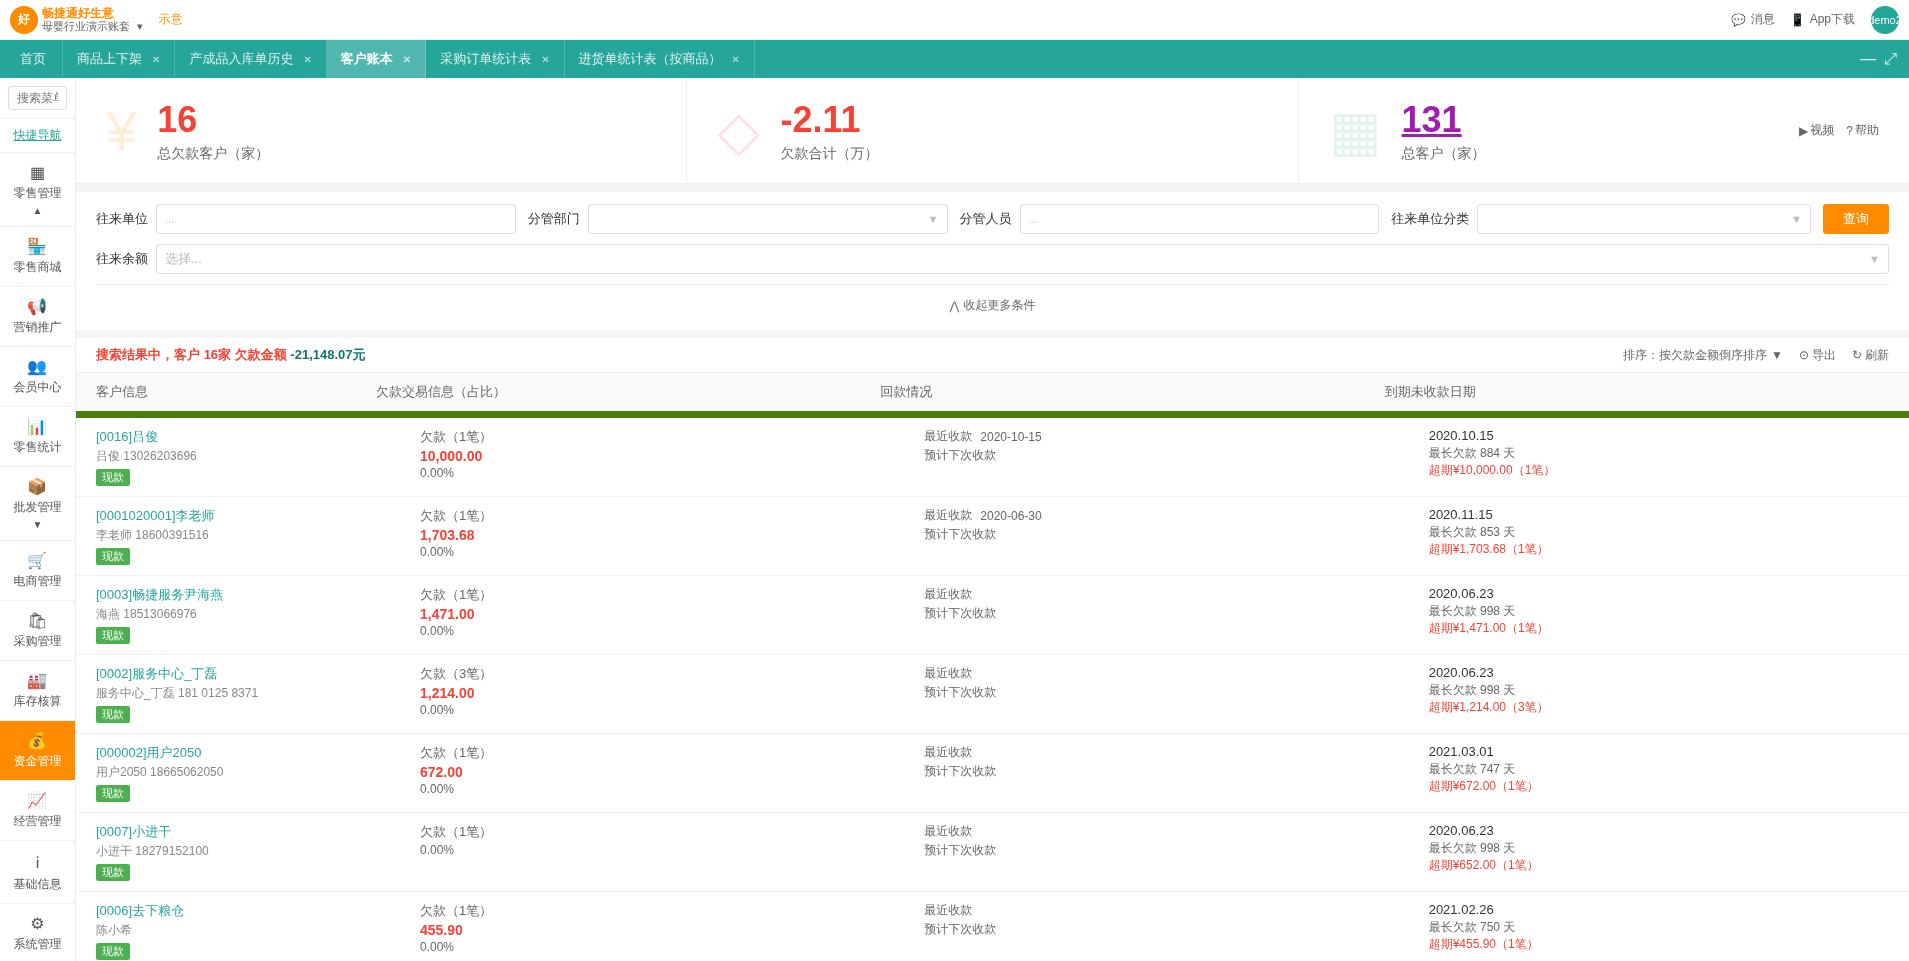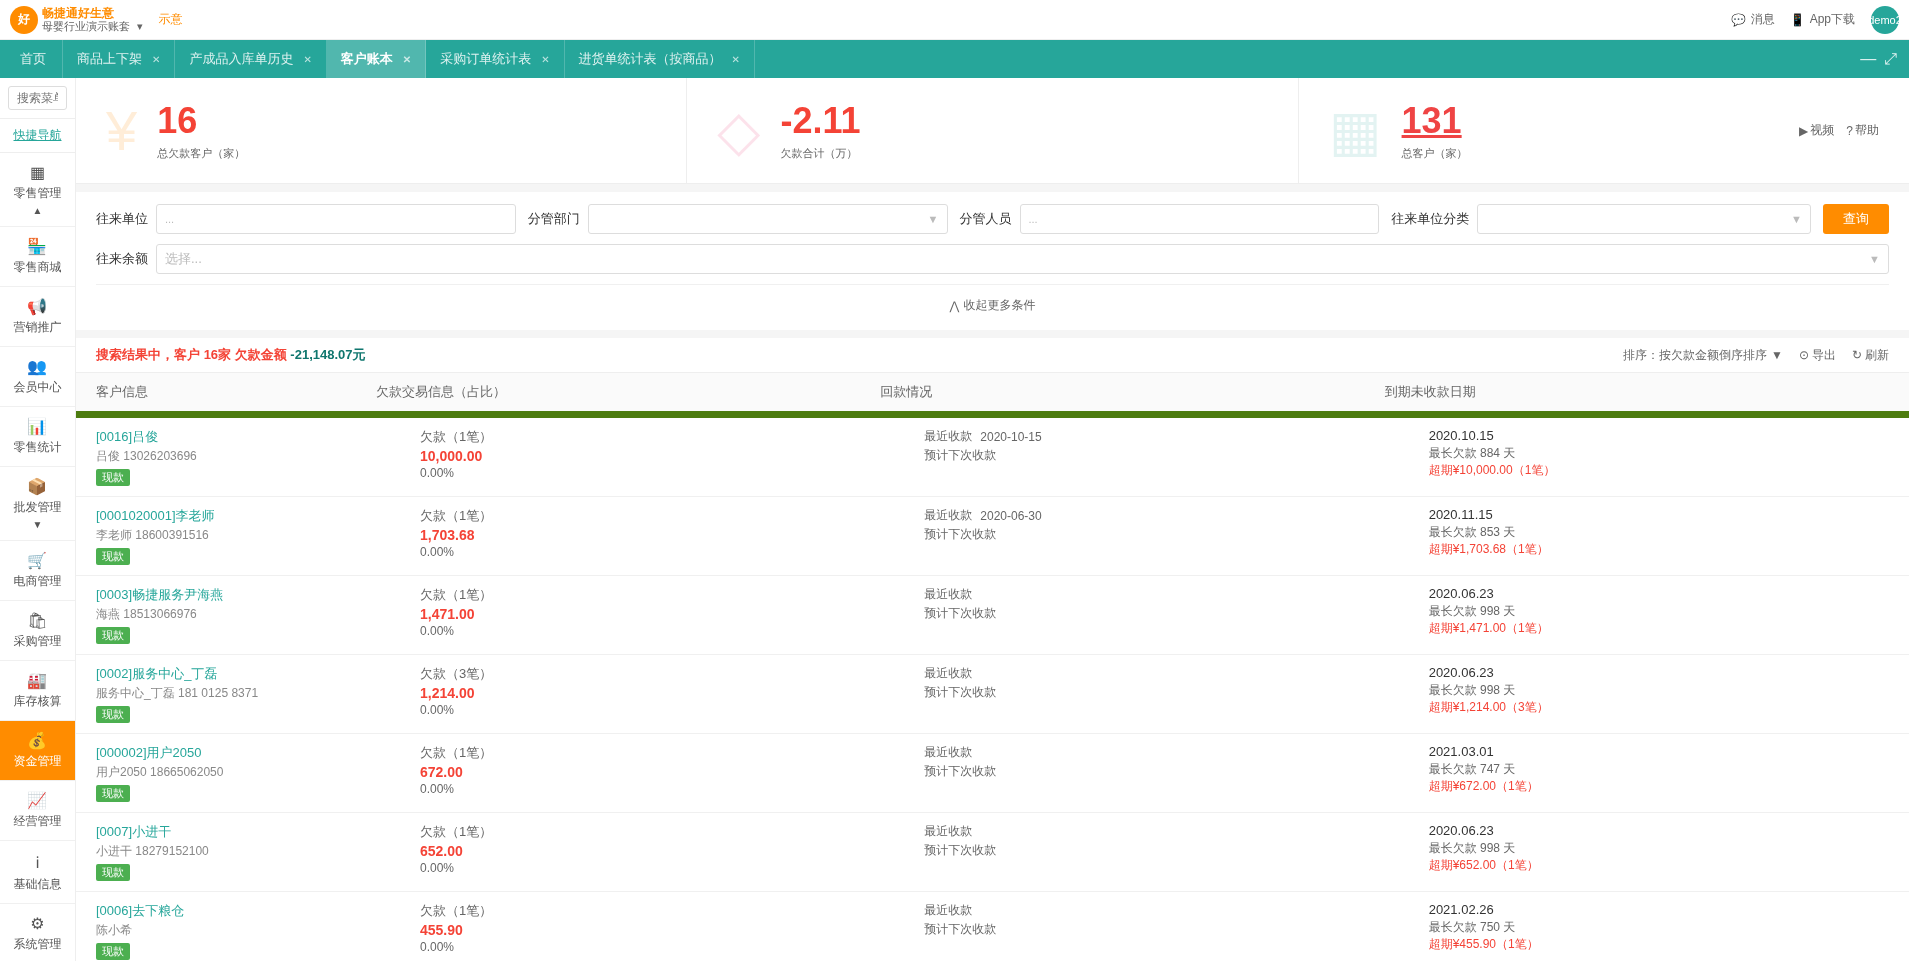--- a/index.html
+++ b/index.html
@@ -117,22 +117,22 @@
       border-right: 1px solid #eee;
     }
     .stat-card:last-child { border-right: none; }
     .stat-icon { font-size: 48px; opacity: 0.15; }
     .stat-icon-1 { color: #ff8c00; }
     .stat-icon-2 { color: #e91e63; }
     .stat-icon-3 { color: #26a69a; }
     .stat-info {}
     .stat-number { font-size: 36px; font-weight: bold; }
     .stat-number.red { color: #f44336; }
-    .stat-number.black { color: #ef4444; text-decoration: underline; }
-    .stat-label { font-size: 11px; color: #666; margin-top: 4px; }
+    .stat-number.black { color: #a21caf; text-decoration: underline; }
+    .stat-label { font-size: 14px; color: #666; margin-top: 4px; }
     .stat-card-right { margin-left: auto; display: flex; gap: 12px; align-items: center; font-size: 12px; color: #666; }
 
     
     .filter-area {
       background: #fff;
       padding: 12px 20px;
       margin-bottom: 8px;
     }
     .filter-row { display: flex; align-items: center; gap: 12px; margin-bottom: 10px; flex-wrap: wrap; }
     .filter-item { display: flex; align-items: center; gap: 8px; flex: 1; min-width: 200px; }
@@ -609,21 +609,20 @@
       </div>
 
       <div class="table-row">
         <div class="customer-info">
           <div class="customer-name">[0007]小进干</div>
           <div class="customer-sub">小进干 18279152100</div>
           <span class="tag">现款</span>
         </div>
         <div class="debt-info">
           <div class="debt-count">欠款（1笔）</div>
-          <div class="debt-amount">652.00</div>
           <div class="debt-percent">0.00%</div>
         </div>
         <div class="recovery-info">
           <div class="recovery-row">
             <span>最近收款</span>
           </div>
           <div>预计下次收款</div>
         </div>
         <div class="overdue-info">
           <div class="overdue-date">2020.06.23</div>

